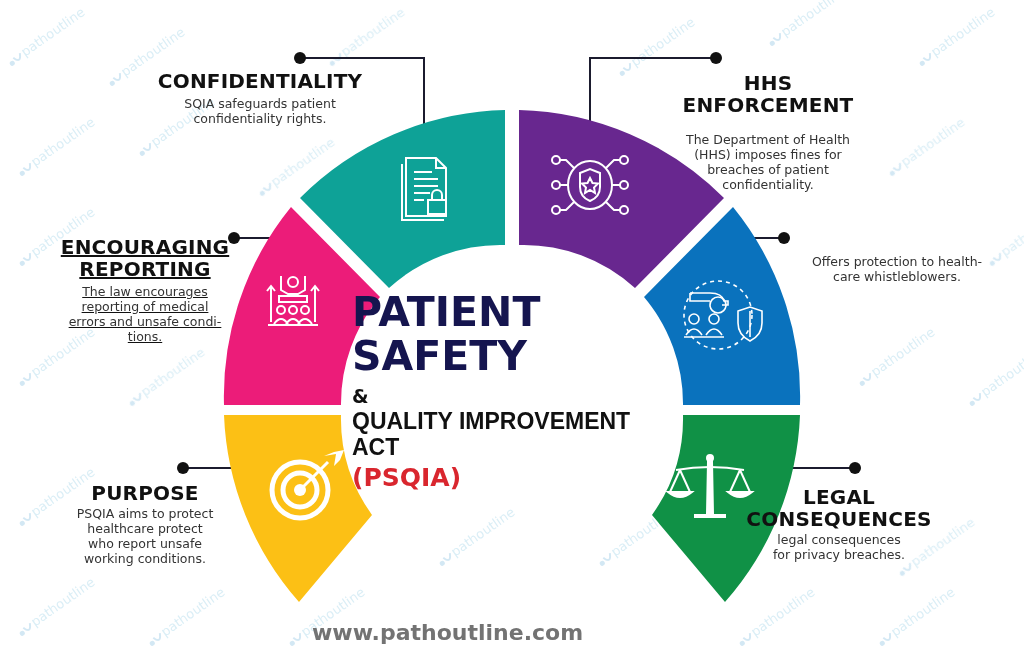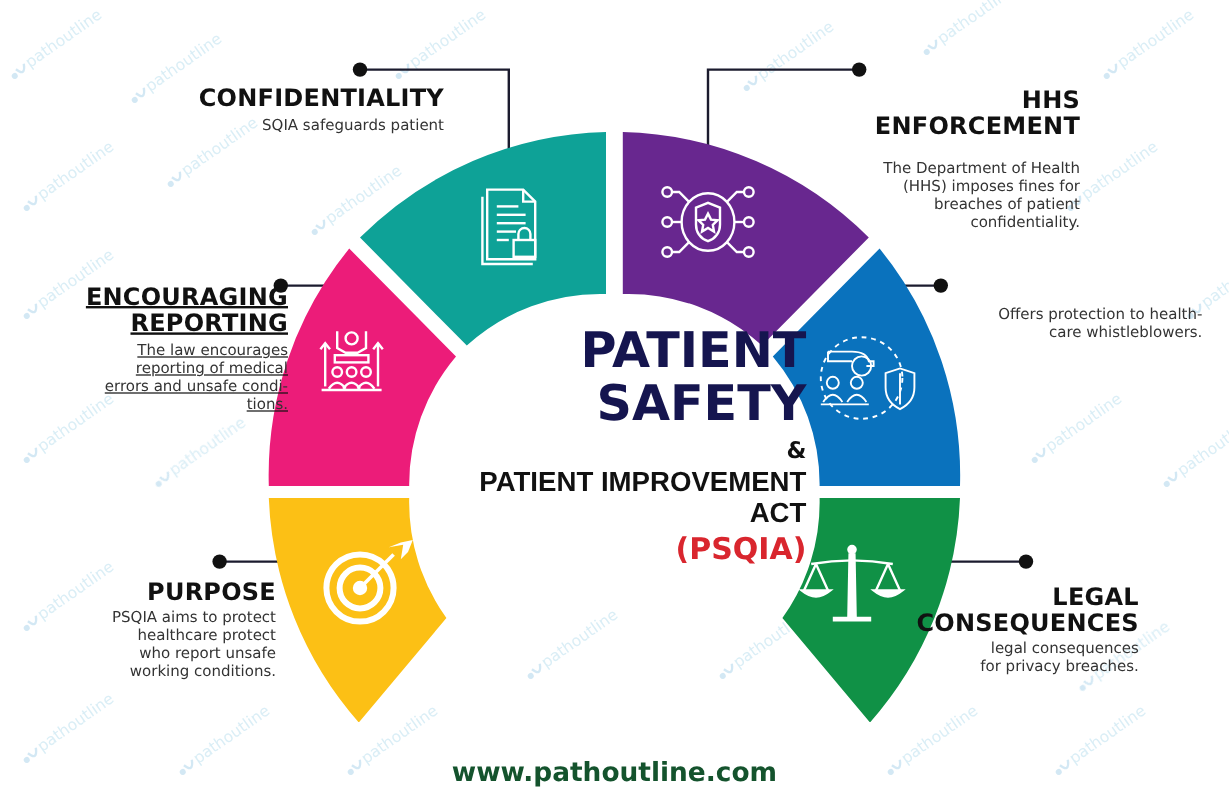--- a/index.html
+++ b/index.html
@@ -1,26 +1,26 @@
 <!DOCTYPE html>
 <html><head>
 <meta charset="utf-8">
 <style>
   html, body { margin:0; padding:0; }
   body { width:1024px; height:662px; background:#ffffff; position:relative; overflow:hidden; font-family:"DejaVu Sans", sans-serif; }
   #diagram { position:absolute; left:0; top:0; width:1024px; height:662px; }
-  .label { position:absolute; text-align:right; color:#111; }
+  .label { position:absolute; text-align:center; color:#111; }
   .label .title { font-family:"DejaVu Sans", sans-serif; font-weight:bold; font-size:20px; line-height:22px; letter-spacing:0.2px; color:#111; }
   .label .desc { font-family:"DejaVu Sans", sans-serif; font-size:12.5px; line-height:15px; color:#333; margin-top:4px; }
-  .center { position:absolute; left:352px; top:270px; width:320px; text-align:right; }
+  .center { position:absolute; left:352px; top:290px; width:320px; text-align:left; }
   .center .line1 { font-family:"DejaVu Sans", sans-serif; font-weight:bold; font-size:41px; line-height:44px; color:#15154f; }
   .center .amp { font-family:"DejaVu Sans", sans-serif; font-weight:bold; font-size:19px; line-height:24px; color:#111; margin-top:6px; }
   .center .qia { font-family:"Liberation Sans", sans-serif; font-weight:bold; font-size:23px; line-height:26px; color:#111; }
   .center .abbr { font-family:"DejaVu Sans", sans-serif; font-weight:bold; font-size:25px; line-height:32px; color:#d9262e; margin-top:2px; }
-  .website { position:absolute; left:312px; top:620px; width:400px; text-align:center; font-family:"DejaVu Sans", sans-serif; font-weight:bold; font-size:22px; color:#14532d;margin-top:12px; }
+  .website { position:absolute; left:312px; top:620px; width:400px; text-align:left; font-family:"DejaVu Sans", sans-serif; font-weight:bold; font-size:22px; color:#737373; }
 </style>
 </head>
 <body>
 
 <svg id="diagram" viewBox="0 0 1024 662" xmlns="http://www.w3.org/2000/svg">
   <defs>
     <g id="wm">
       <circle cx="0" cy="4" r="2.5" fill="#cfe6f3"></circle>
       <path d="M4 0 q3 10 8 0" stroke="#cfe6f3" stroke-width="2" fill="none"></path>
       <text x="14" y="6" font-family="DejaVu Sans, sans-serif" font-size="13" fill="#d6ecf5">pathoutline</text>
@@ -163,24 +163,25 @@
     <path d="M30,-18 L20,4 M30,-18 L40,4"></path>
     <path d="M18,4 Q30,14 42,4 Z" fill="#ffffff"></path>
     <path d="M-16,28 L16,28" stroke-width="4"></path>
   </g>
 </svg>
 
 <div class="label" style="left:150px; top:70px; width:220px;">
   <div class="title">CONFIDENTIALITY</div>
   <div class="desc">
     <div>SQIA safeguards patient</div>
-  </div>
-</div>
-
-<div class="label" style="left:700px; top:72px; width:200px;">
+    <div>confidentiality rights.</div>
+  </div>
+</div>
+
+<div class="label" style="left:668px; top:72px; width:200px;">
   <div class="title">
     <div>HHS</div>
     <div>ENFORCEMENT</div>
   </div>
   <div class="desc" style="margin-top:16px;">
     <div>The Department of Health</div>
     <div>(HHS) imposes fines for</div>
     <div>breaches of patient</div>
     <div>confidentiality.</div>
   </div>
@@ -224,18 +225,18 @@
   <div class="desc" style="margin-top:2px;">
     <div>legal consequences</div>
     <div>for privacy breaches.</div>
   </div>
 </div>
 
 <div class="center">
   <div class="line1">PATIENT</div>
   <div class="line1">SAFETY</div>
   <div class="amp">&amp;</div>
-  <div class="qia">PATIENT IMPROVEMENT</div>
+  <div class="qia">QUALITY IMPROVEMENT</div>
   <div class="qia">ACT</div>
   <div class="abbr">(PSQIA)</div>
 </div>
 
 <div class="website">www.pathoutline.com</div>
 
 </body></html>

